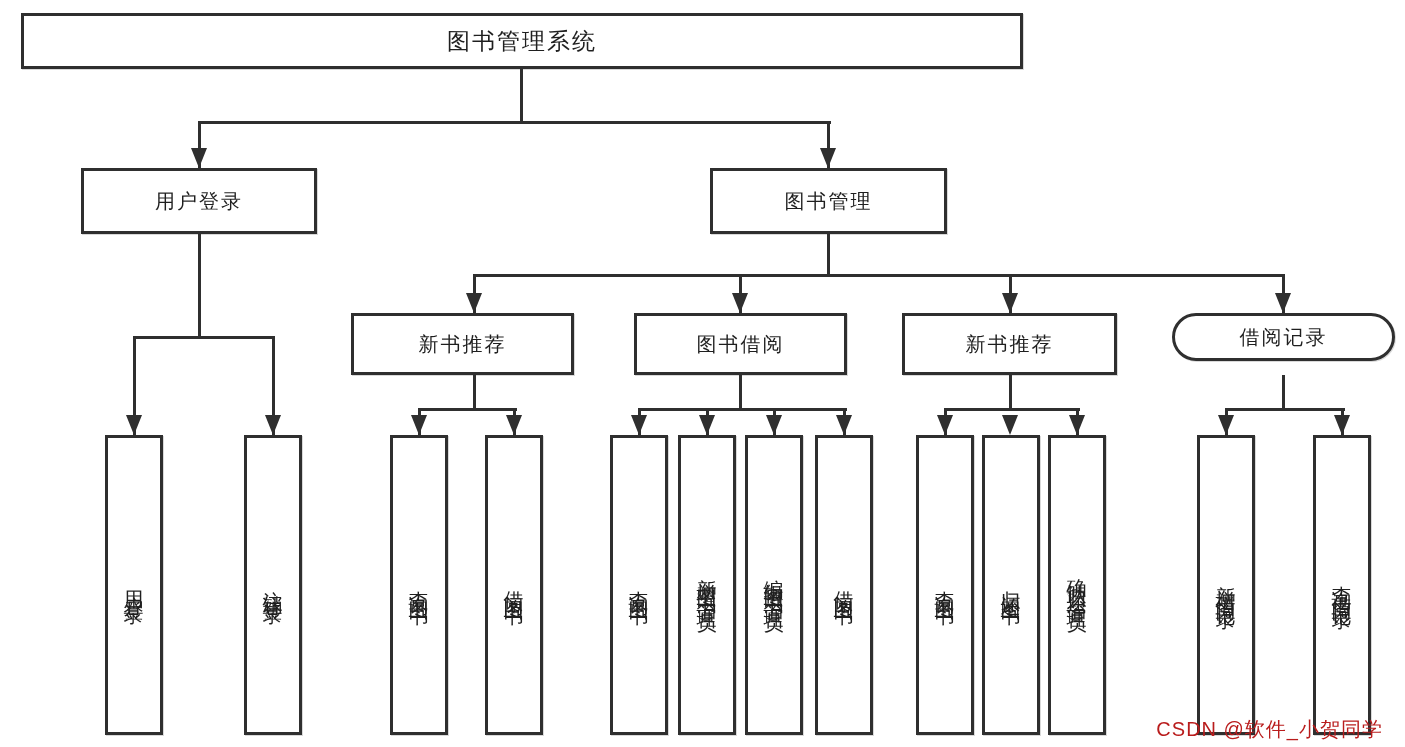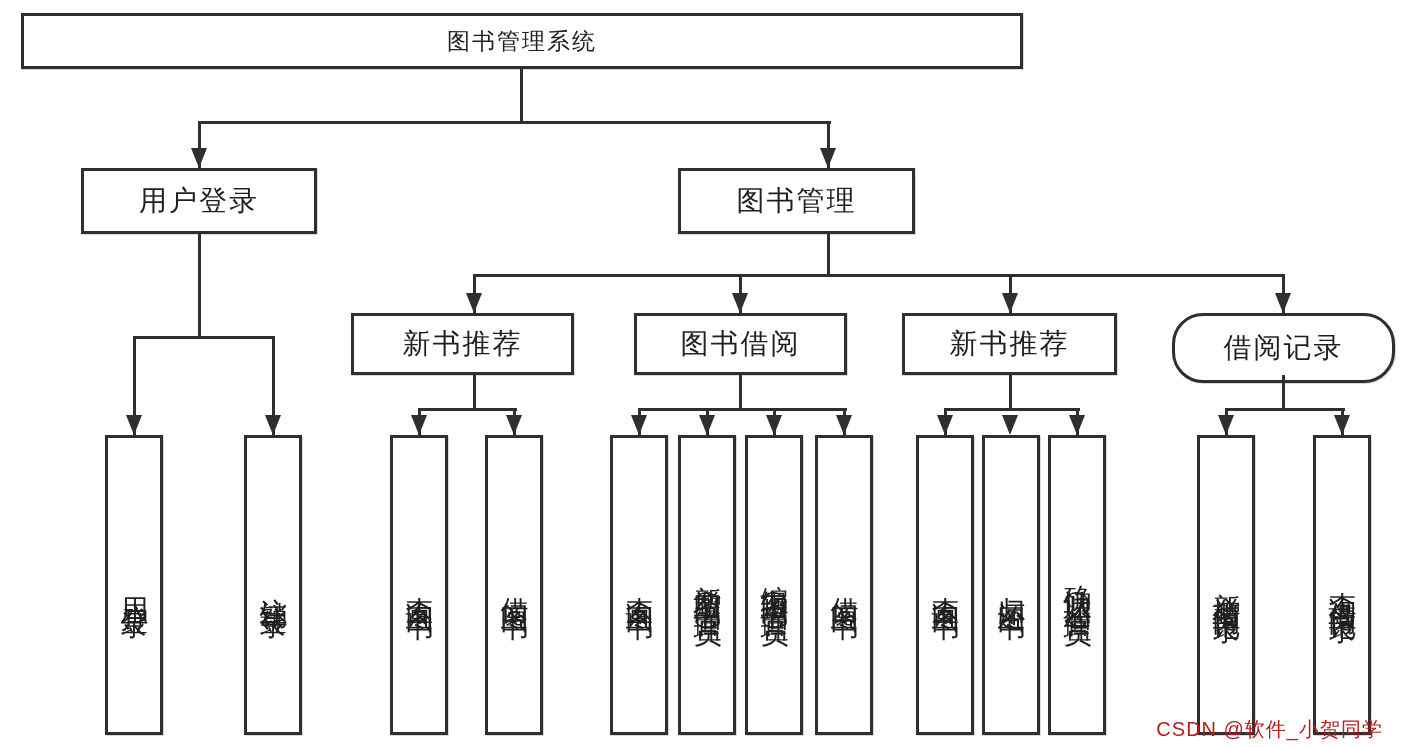--- a/index.html
+++ b/index.html
@@ -17,21 +17,21 @@
   }
   .box {
     position: absolute;
     box-sizing: border-box;
     border: 3px solid #2f2f2f;
     background: #ffffff;
     display: flex;
     align-items: center;
     justify-content: center;
     color: #1f1f1f;
-    font-size: 28px;
+    font-size: 20px;
     letter-spacing: 2px;
     box-shadow: 1px 1px 0 rgba(0,0,0,0.15);
   }
   .box.root { font-size: 23px; }
   .vbox span.vtext {
     writing-mode: vertical-rl;
     text-orientation: mixed;
     letter-spacing: 5px;
     line-height: 1;
     white-space: nowrap;
@@ -71,21 +71,21 @@
   <div class="box root" style="left:21px; top:13px; width:1002px; height:56px;">图书管理系统</div>
 
   <div class="vline" style="left:520px; top:69px; height:52px;"></div>
   <div class="hline" style="left:198px; top:121px; width:633px;"></div>
   <div class="vline" style="left:198px; top:121px; height:47px;"></div>
   <div class="vline" style="left:827px; top:121px; height:47px;"></div>
   <div class="arrow" style="left:191px; top:148px;"></div>
   <div class="arrow" style="left:820px; top:148px;"></div>
 
   <div class="box" style="left:81px; top:168px; width:236px; height:66px;">用户登录</div>
-  <div class="box" style="left:678px; top:168px; width:237px; height:66px;text-align:center;">图书管理</div>
+  <div class="box" style="left:710px; top:168px; width:237px; height:66px;text-align:center;">图书管理</div>
 
   <div class="vline" style="left:198px; top:234px; height:102px;"></div>
   <div class="hline" style="left:133px; top:336px; width:142px;"></div>
   <div class="vline" style="left:133px; top:336px; height:99px;"></div>
   <div class="vline" style="left:272px; top:336px; height:99px;"></div>
   <div class="arrow" style="left:126px; top:415px;"></div>
   <div class="arrow" style="left:265px; top:415px;"></div>
 
   <div class="vline" style="left:827px; top:234px; height:40px;"></div>
   <div class="hline" style="left:473px; top:274px; width:812px;"></div>
@@ -94,21 +94,21 @@
   <div class="vline" style="left:1009px; top:274px; height:39px;"></div>
   <div class="vline" style="left:1282px; top:274px; height:39px;"></div>
   <div class="arrow" style="left:466px;  top:293px;"></div>
   <div class="arrow" style="left:732px;  top:293px;"></div>
   <div class="arrow" style="left:1002px; top:293px;"></div>
   <div class="arrow" style="left:1275px; top:293px;"></div>
 
   <div class="box" style="left:351px; top:313px; width:223px; height:62px;">新书推荐</div>
   <div class="box" style="left:634px; top:313px; width:213px; height:62px;">图书借阅</div>
   <div class="box" style="left:902px; top:313px; width:215px; height:62px;">新书推荐</div>
-  <div class="box" style="left:1172px; top:313px; width:223px; height:70px;border-radius:31px;">借阅记录</div>
+  <div class="box" style="left:1172px; top:313px; width:223px; height:48px;border-radius:31px;">借阅记录</div>
 
   <div class="vline" style="left:473px; top:375px; height:33px;"></div>
   <div class="hline" style="left:418px; top:408px; width:99px;"></div>
   <div class="vline" style="left:418px; top:408px; height:27px;"></div>
   <div class="vline" style="left:513px; top:408px; height:27px;"></div>
   <div class="arrow" style="left:411px; top:415px;"></div>
   <div class="arrow" style="left:506px; top:415px;"></div>
 
   <div class="vline" style="left:739px; top:375px; height:33px;"></div>
   <div class="hline" style="left:638px; top:408px; width:209px;"></div>

